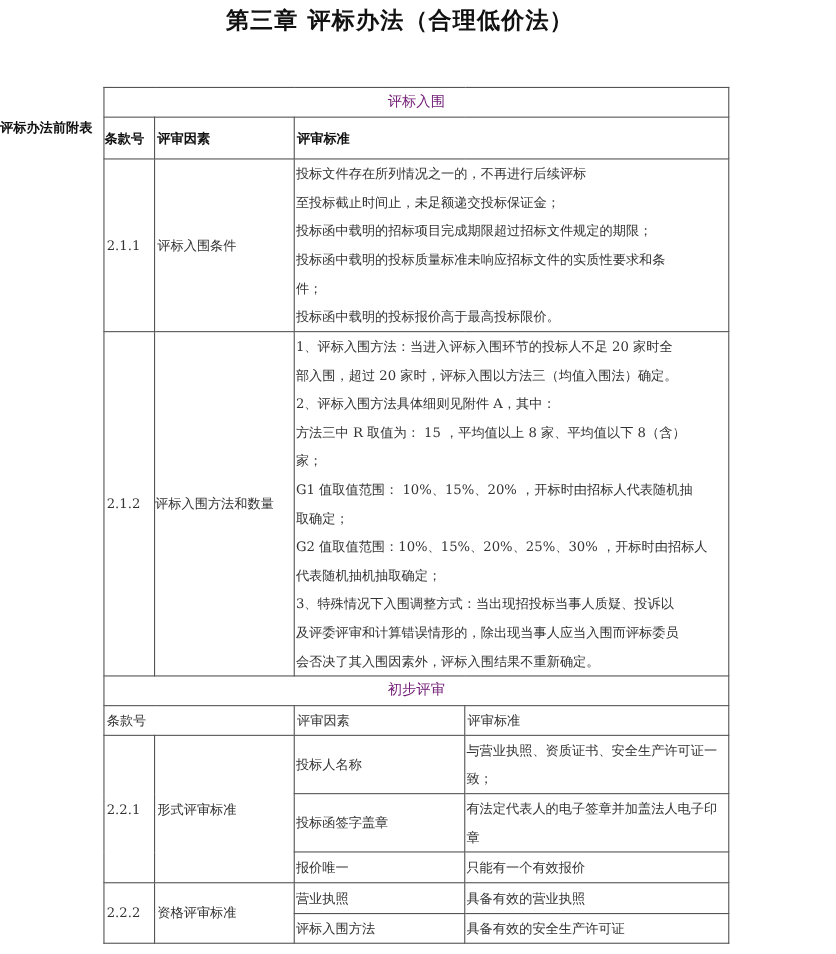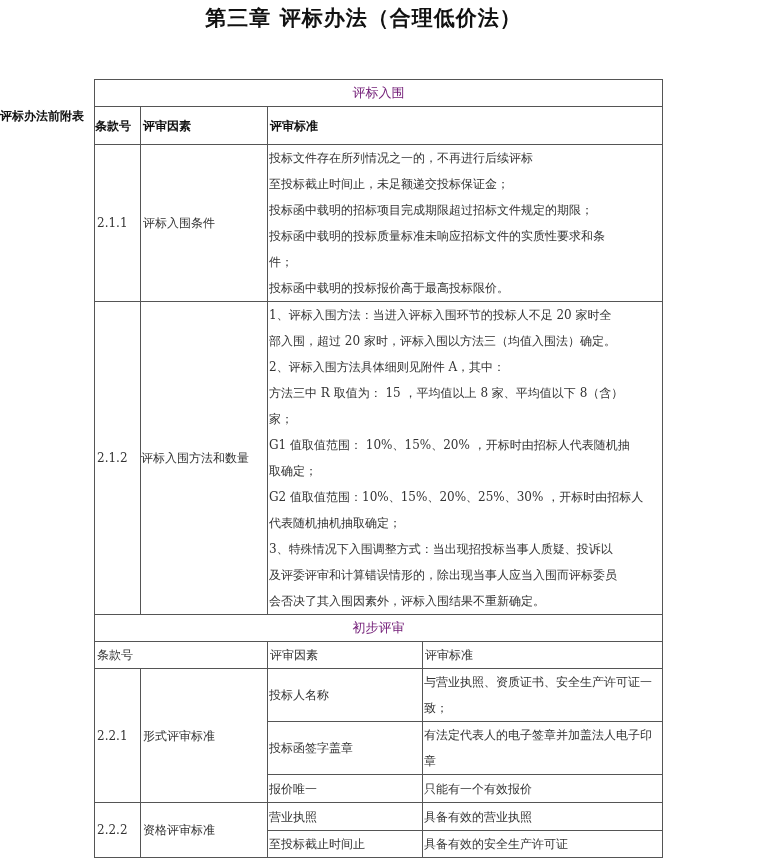--- a/index.html
+++ b/index.html
@@ -96,17 +96,17 @@
       <td class="l">报价唯一</td>
       <td class="l">只能有一个有效报价</td>
     </tr>
     <tr style="height:28px">
       <td rowspan="2" class="c">2.2.2</td>
       <td rowspan="2" class="c">资格评审标准</td>
       <td class="l">营业执照</td>
       <td class="l">具备有效的营业执照</td>
     </tr>
     <tr style="height:26px">
-      <td class="l">至投标截止时间止</td>
+      <td class="l">评标入围方法</td>
       <td class="l">具备有效的安全生产许可证</td>
     </tr>
   </tbody>
 </table>
 
 </body></html>

